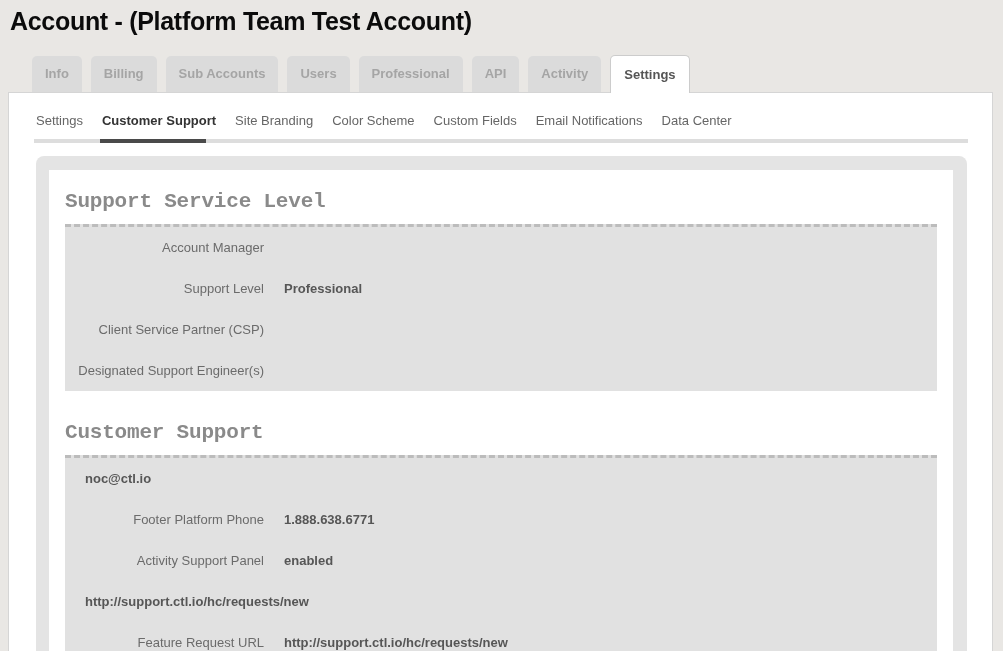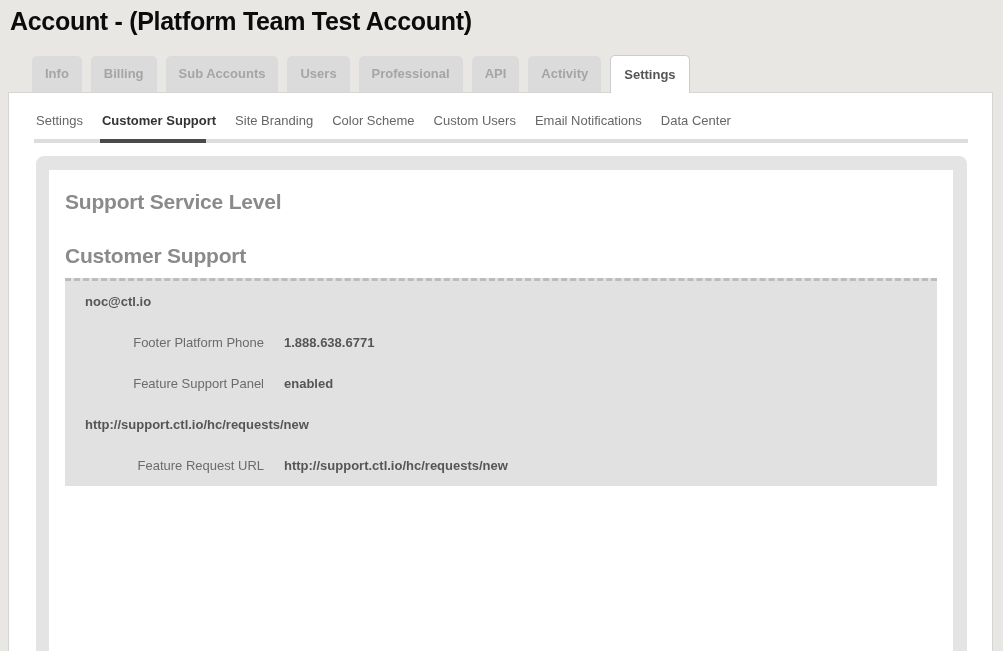--- a/index.html
+++ b/index.html
@@ -101,20 +101,21 @@
     padding: 16px 16px 30px 16px;
     height: 100%;
   }
   h2.section-title {
     margin: 4px 0 10px 0;
     font-size: 21px;
     line-height: 24px;
     font-weight: bold;
     color: #8a8a8a;
     letter-spacing: -0.2px;
+    font-family: Liberation Mono, monospace;
   }
   h2.section-title.second { margin-top: 30px; }
   .field-panel {
     background: #e1e1e1;
     border-top: 3px dashed #bcbcbc;
   }
   .field-row {
     display: flex;
     align-items: center;
     height: 41px;
@@ -148,44 +149,62 @@
   <div class="tab active">Settings</div>
 </div>
 
 <div class="panel">
 
   <div class="subnav">
     <div class="subtab">Settings</div>
     <div class="subtab active">Customer Support</div>
     <div class="subtab">Site Branding</div>
     <div class="subtab">Color Scheme</div>
-    <div class="subtab">Custom Users</div>
+    <div class="subtab">Custom Fields</div>
     <div class="subtab">Email Notifications</div>
     <div class="subtab">Data Center</div>
   </div>
   <div class="subnav-track">
     <div class="subnav-active-seg"></div>
   </div>
 
   <div class="gray-container">
     <div class="white-card">
 
       <h2 class="section-title">Support Service Level</h2>
+      <div class="field-panel">
+        <div class="field-row">
+          <div class="field-label">Account Manager</div>
+          <div class="field-value"></div>
+        </div>
+        <div class="field-row">
+          <div class="field-label">Support Level</div>
+          <div class="field-value">Professional</div>
+        </div>
+        <div class="field-row">
+          <div class="field-label">Client Service Partner (CSP)</div>
+          <div class="field-value"></div>
+        </div>
+        <div class="field-row">
+          <div class="field-label">Designated Support Engineer(s)</div>
+          <div class="field-value"></div>
+        </div>
+      </div>
 
       <h2 class="section-title second">Customer Support</h2>
       <div class="field-panel">
         <div class="field-row">
           <div class="field-value">noc@ctl.io</div>
         </div>
         <div class="field-row">
           <div class="field-label">Footer Platform Phone</div>
           <div class="field-value">1.888.638.6771</div>
         </div>
         <div class="field-row">
-          <div class="field-label">Feature Support Panel</div>
+          <div class="field-label">Activity Support Panel</div>
           <div class="field-value">enabled</div>
         </div>
         <div class="field-row">
           <div class="field-value">http://support.ctl.io/hc/requests/new</div>
         </div>
         <div class="field-row">
           <div class="field-label">Feature Request URL</div>
           <div class="field-value">http://support.ctl.io/hc/requests/new</div>
         </div>
       </div>

